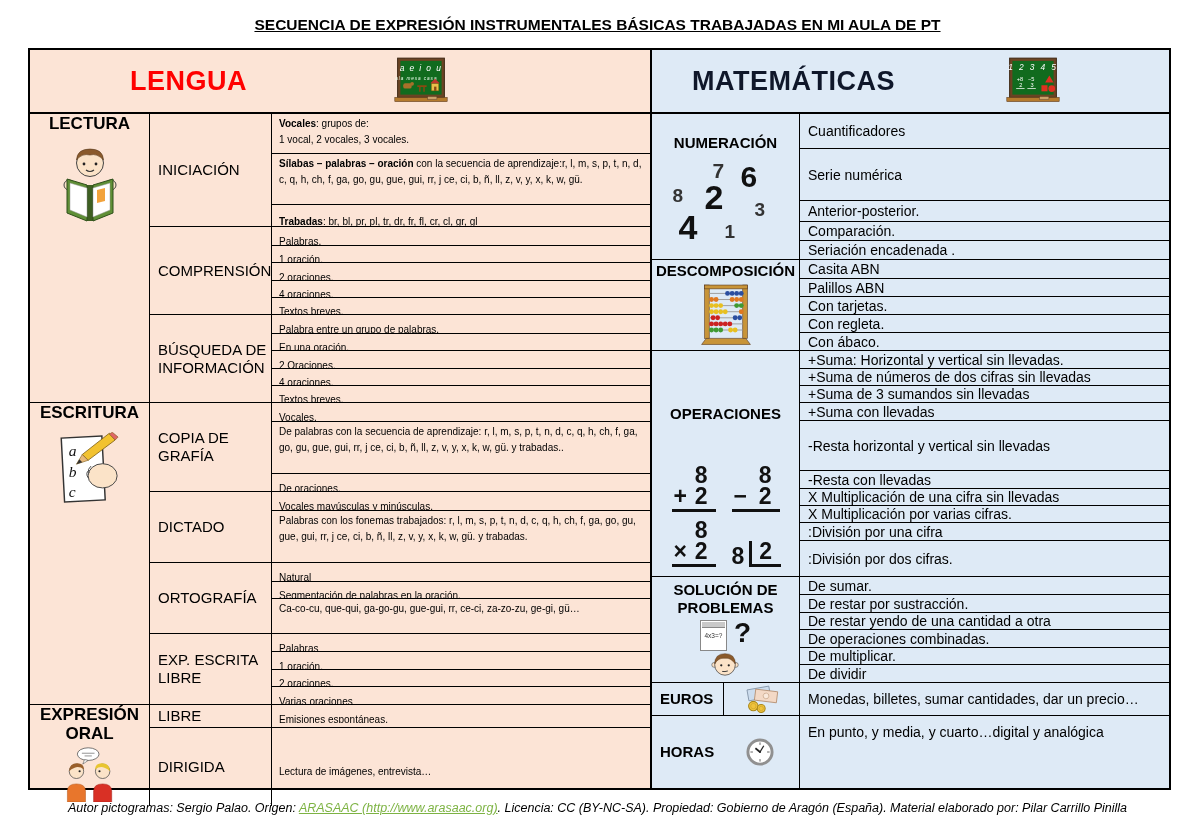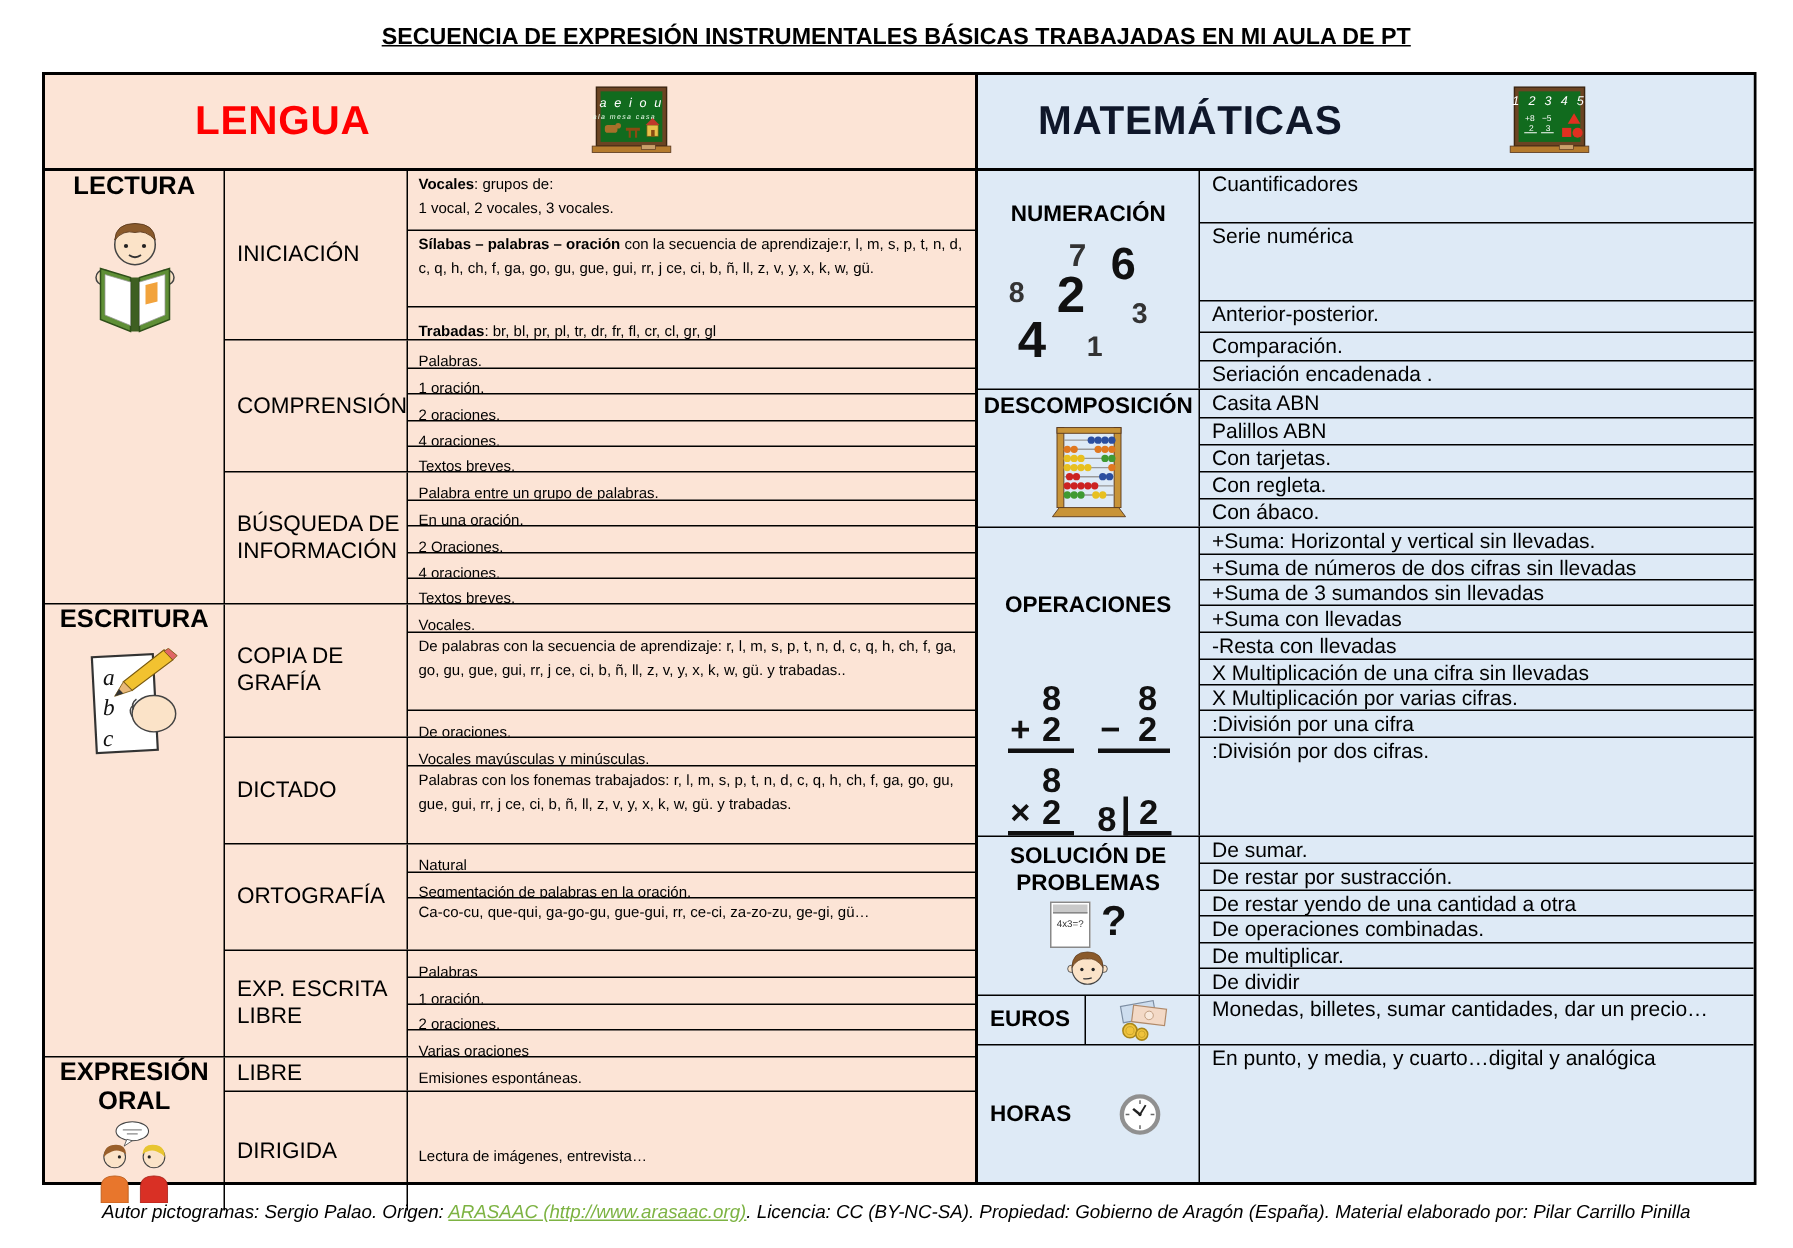--- a/index.html
+++ b/index.html
@@ -42,21 +42,21 @@
   .lrow.top { display: block; padding-top: 1.5px; }
   .b { font-weight: bold; }
   .preline { white-space: pre-line; }
 
   .msection { display: flex; flex: none; }
   .msection + .msection { border-top: 1.5px solid #000; }
   .mlabel-cell { width: 148px; border-right: 1px solid #000; display: flex; flex-direction: column;
                  align-items: center; flex: none; position: relative; }
   .mlabel { font-size: 15px; font-weight: bold; text-align: center; line-height: 18px; }
   .mrows { flex: 1; display: flex; flex-direction: column; }
-  .mrow { display: flex; align-items: flex-start; padding-left: 8px; font-size: 14px;
+  .mrow { display: flex; align-items: center; padding-left: 8px; font-size: 14px;
           line-height: 16px; overflow: hidden; flex: none; }
   .mrow + .mrow { border-top: 1px solid #000; }
 
   .num-scatter { position: relative; width: 130px; height: 92px; font-weight: bold; color: #222; }
   .num-scatter span { position: absolute; line-height: 1; }
 
   .ops-grid { display: grid; grid-template-columns: 44px 48px; gap: 8px 16px;
               font-weight: bold; font-size: 23px; color: #111; line-height: 21px; }
   .op-top { text-align: right; padding-right: 8px; }
   .op-bot { border-bottom: 3px solid #111; padding: 0 8px 2px 2px; display: flex;
@@ -432,21 +432,21 @@
               <span>Con regleta.</span>
             </div>
           <div class="mrow" style="height:18px">
               <span>Con ábaco.</span>
             </div>
         </div>
       </div>
 
       <div class="msection">
         <div class="mlabel-cell">
-          <span class="mlabel" style="margin-top:43px">OPERACIONES</span>
+          <span class="mlabel" style="margin-top:54px">OPERACIONES</span>
           <div class="ops-grid" style="margin-top:42px">
             <div>
               <div class="op-top">8</div>
               <div class="op-bot">
                   <span>+</span>
                   <span>2</span>
                 </div>
             </div>
             <div>
               <div class="op-top">8</div>
@@ -473,20 +473,23 @@
               <span>+Suma: Horizontal y vertical sin llevadas.</span>
             </div>
           <div class="mrow" style="height:17px">
               <span>+Suma de números de dos cifras sin llevadas</span>
             </div>
           <div class="mrow" style="height:17px">
               <span>+Suma de 3 sumandos sin llevadas</span>
             </div>
           <div class="mrow" style="height:18px">
               <span>+Suma con llevadas</span>
+            </div>
+          <div class="mrow" style="height:50px">
+              <span>-Resta horizontal y vertical sin llevadas</span>
             </div>
           <div class="mrow" style="height:18px">
               <span>-Resta con llevadas</span>
             </div>
           <div class="mrow" style="height:17px">
               <span>X Multiplicación de una cifra sin llevadas</span>
             </div>
           <div class="mrow" style="height:17px">
               <span>X Multiplicación por varias cifras.</span>
             </div>

